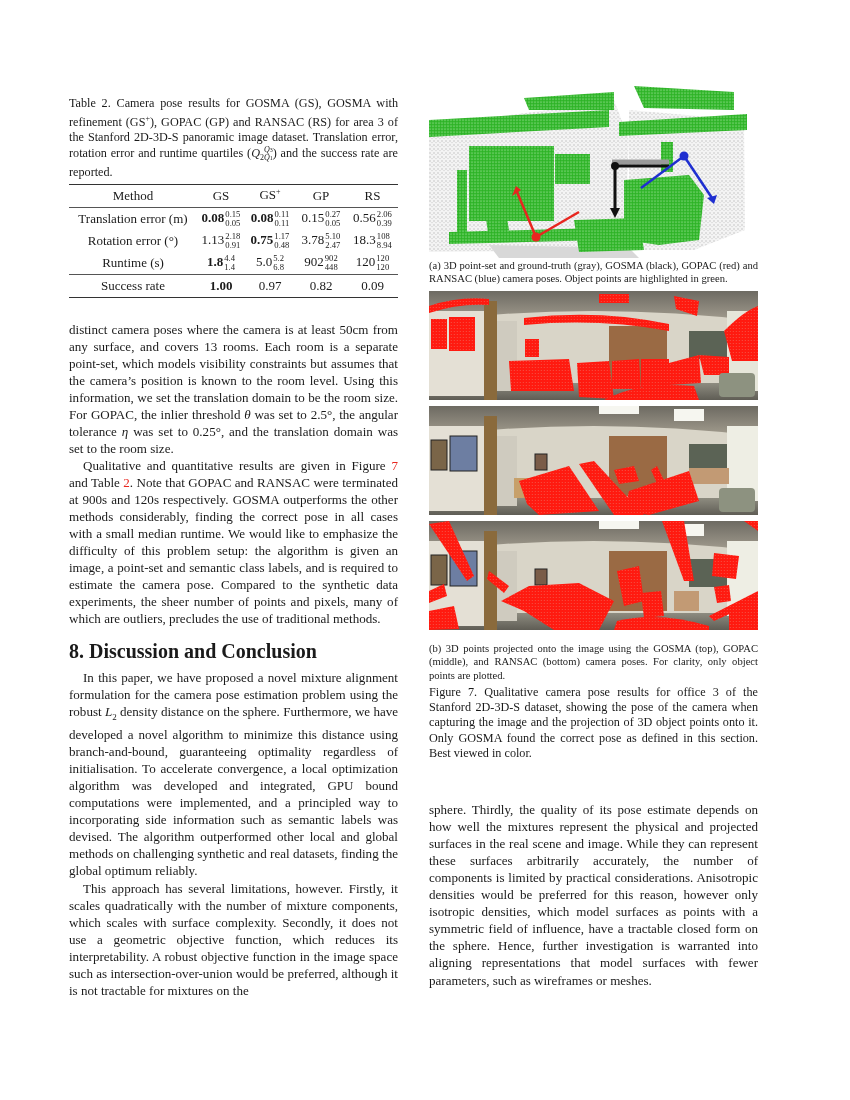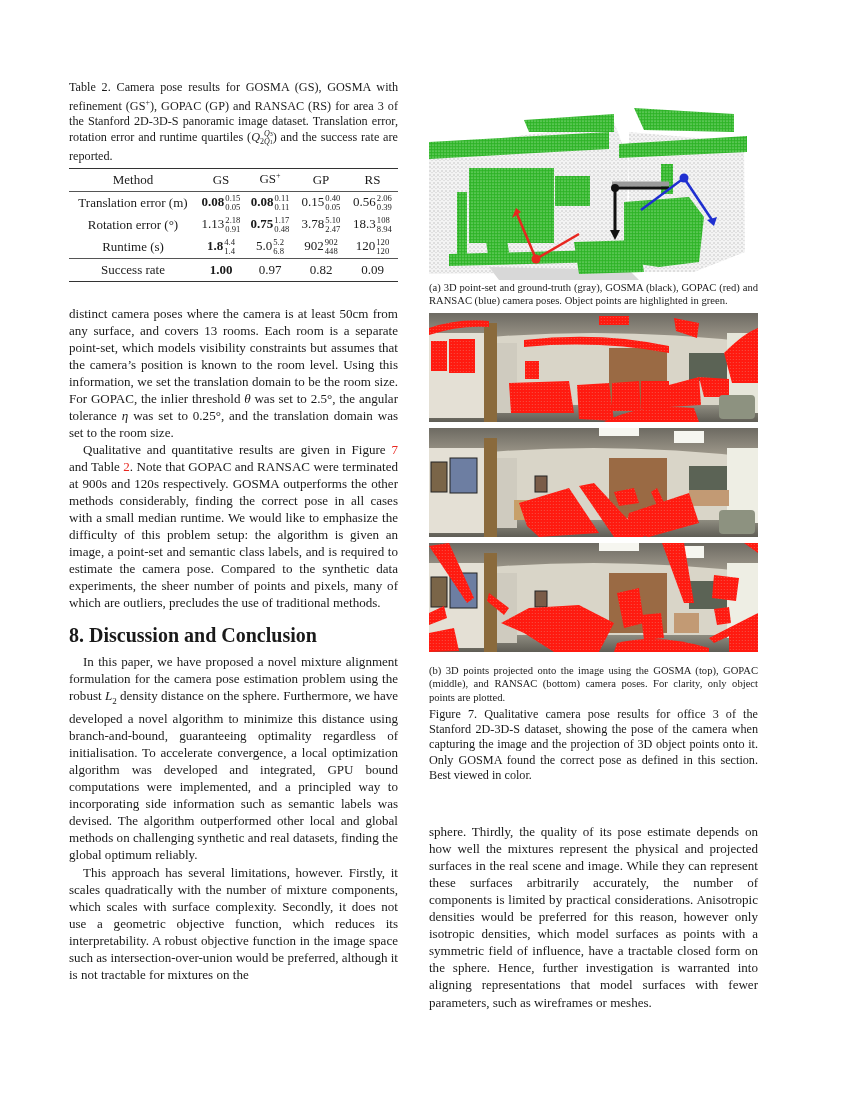--- a/index.html
+++ b/index.html
@@ -1,20 +1,20 @@
 <!DOCTYPE html>
 <html><head>
 <meta charset="utf-8">
 <style>
   html, body { margin: 0; padding: 0; background: #ffffff; }
   body { width: 850px; height: 1100px; position: relative; overflow: hidden;
          font-family: "Liberation Serif", "DejaVu Serif", serif; color: #1a1a1a; }
   .col { position: absolute; }
-  .left { left: 69px; top: 80px; width: 329px; }
-  .right { left: 429px; top: 102px; width: 329px; }
+  .left { left: 69px; top: 96px; width: 329px; }
+  .right { left: 429px; top: 80px; width: 329px; }
   .caption { font-size: 12.2px; line-height: 15.2px; text-align: justify; margin: 0; }
   .small-cap { font-size: 10.6px; line-height: 13.4px; text-align: justify; margin: 0; }
   p.body { font-size: 13.05px; line-height: 17.05px; text-align: justify; margin: 0; hyphens: manual; }
   p.body.indent { text-indent: 14px; }
   .ref { color: #e8261f; }
   h2.section { font-family: "Liberation Serif", serif; font-weight: bold; font-size: 20px;
                margin: 0; line-height: 20px; }
   table.results { border-collapse: collapse; width: 329px; font-size: 13px; margin-top: 3px; }
   table.results th, table.results td { padding: 0; height: 22px; white-space: nowrap; }
   table.results th { font-weight: normal; text-align: center; }
@@ -82,21 +82,21 @@
         <td class="first">Translation error (m)</td>
         <td><span class="b">0.08</span><span class="q">
               <span>0.15</span>
               <span>0.05</span>
             </span></td>
         <td><span class="b">0.08</span><span class="q">
               <span>0.11</span>
               <span>0.11</span>
             </span></td>
         <td><span>0.15</span><span class="q">
-              <span>0.40</span>
+              <span>0.27</span>
               <span>0.05</span>
             </span></td>
         <td><span>0.56</span><span class="q">
               <span>2.06</span>
               <span>0.39</span>
             </span></td>
       </tr>
       <tr>
         <td class="first">Rotation error (°)</td>
         <td><span>1.13</span><span class="q">

